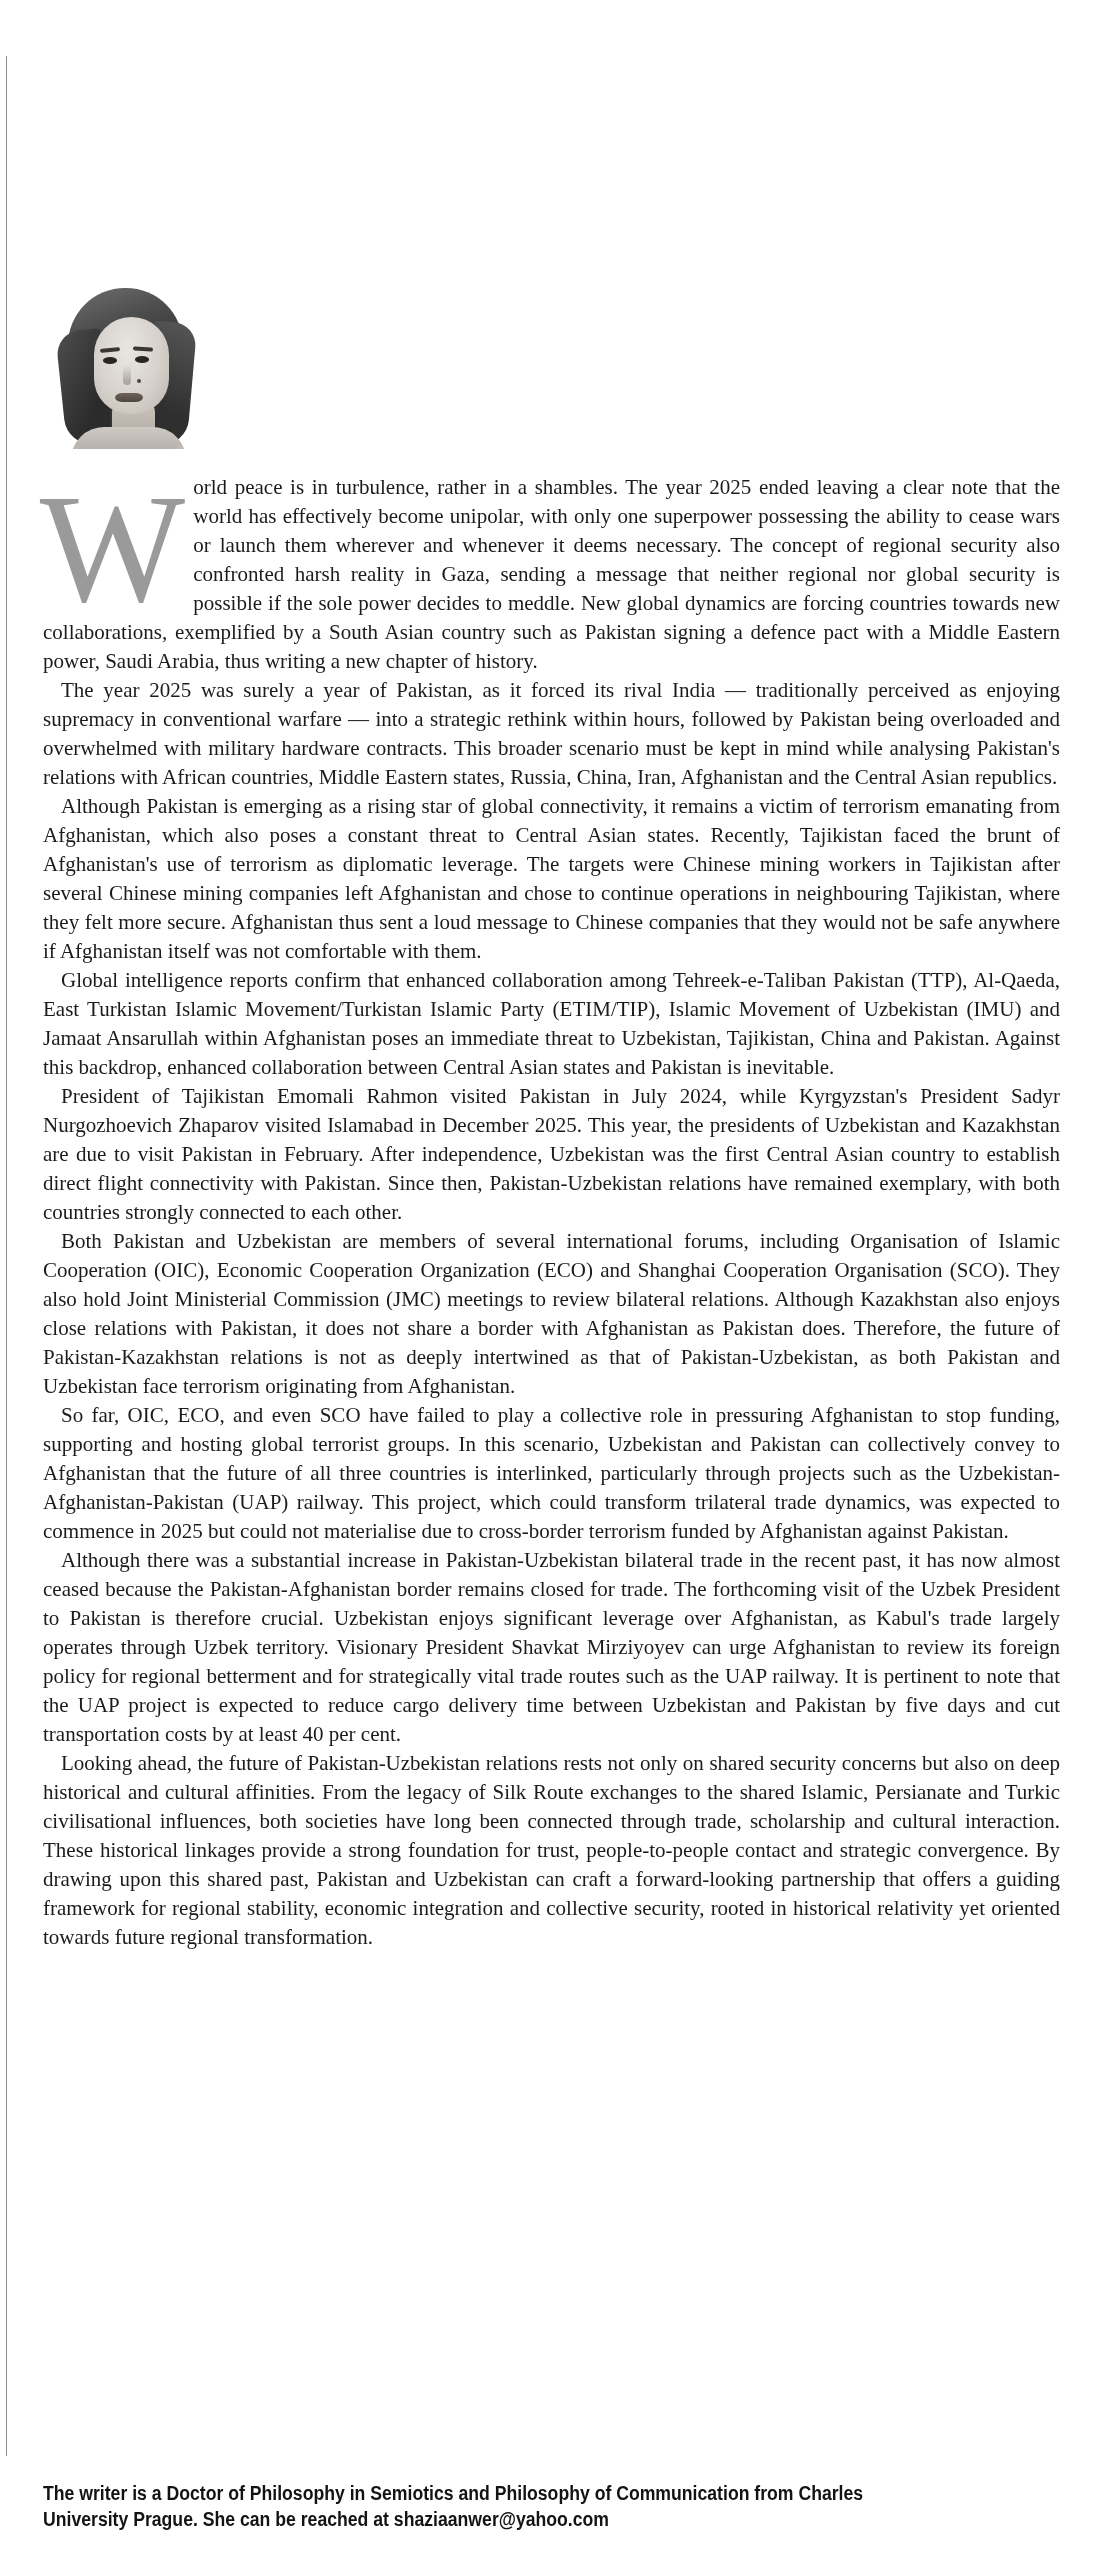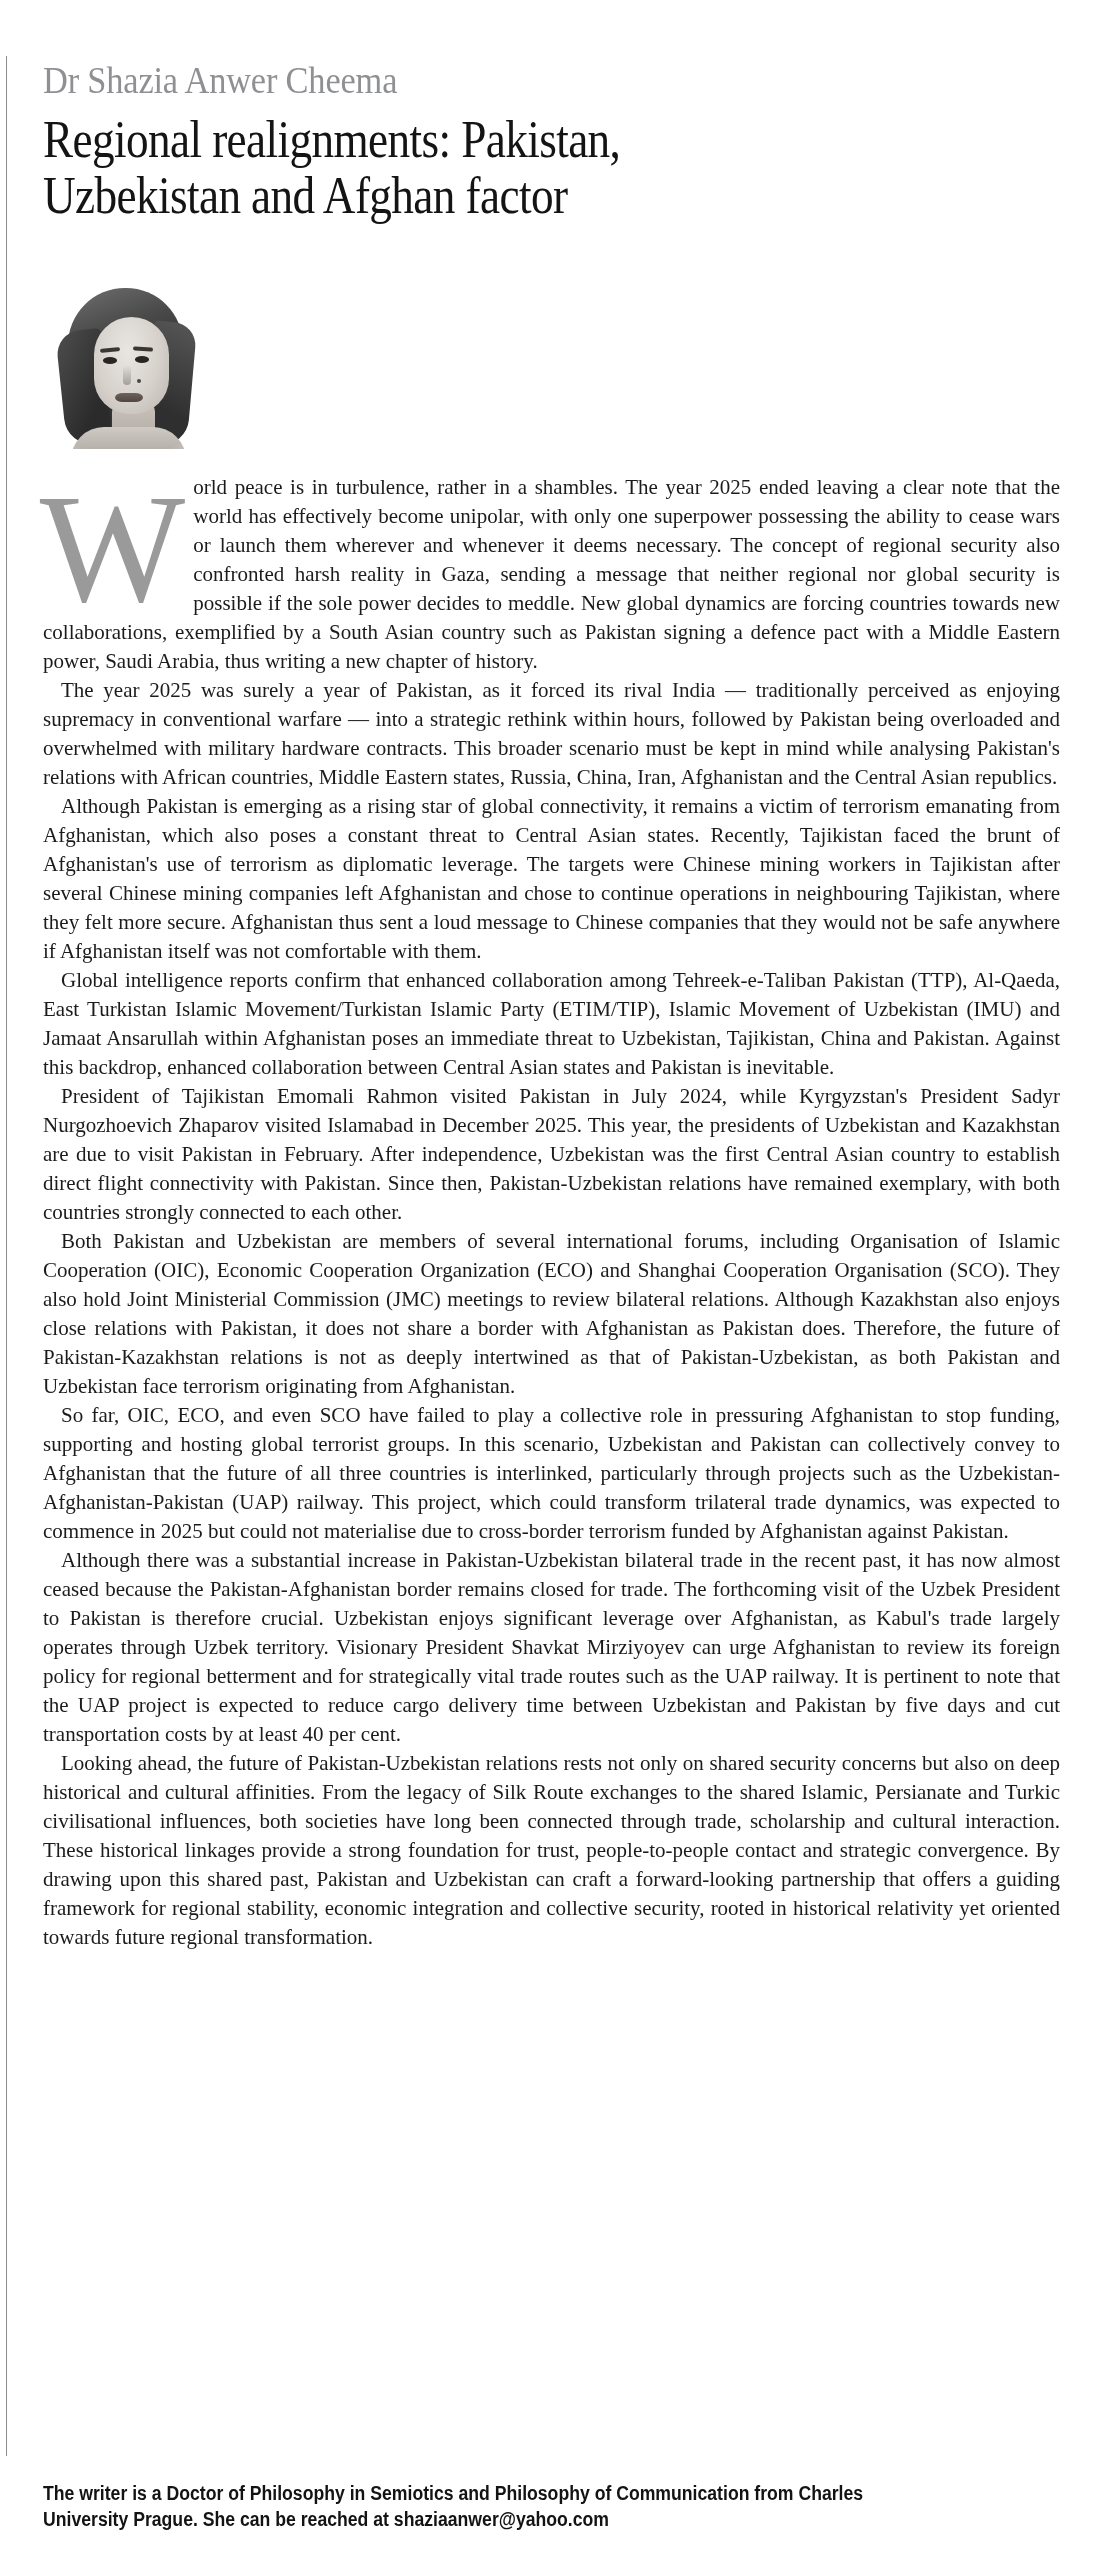--- a/index.html
+++ b/index.html
@@ -221,28 +221,20 @@
   }
   .footer-note .fn-line { display: block; white-space: nowrap; }
 </style>
 </head>
 <body>
 
 <div class="page">
 
   <div class="left-rule"></div>
 
-  <div class="content">
-    <div class="kicker">Dr Shazia Anwer Cheema</div>
-
-    <div class="headline">
-      <span class="hl-line">Regional realignments: Pakistan,</span>
-      <span class="hl-line">Uzbekistan and Afghan factor</span>
-    </div>
-  </div>
 
   <div class="portrait-wrap">
     <div class="portrait">
       <div class="p-hair"></div>
       <div class="p-hair-left"></div>
       <div class="p-hair-right"></div>
       <div class="p-neck"></div>
       <div class="p-shoulder"></div>
       <div class="p-face"></div>
       <div class="p-brow-l"></div>

